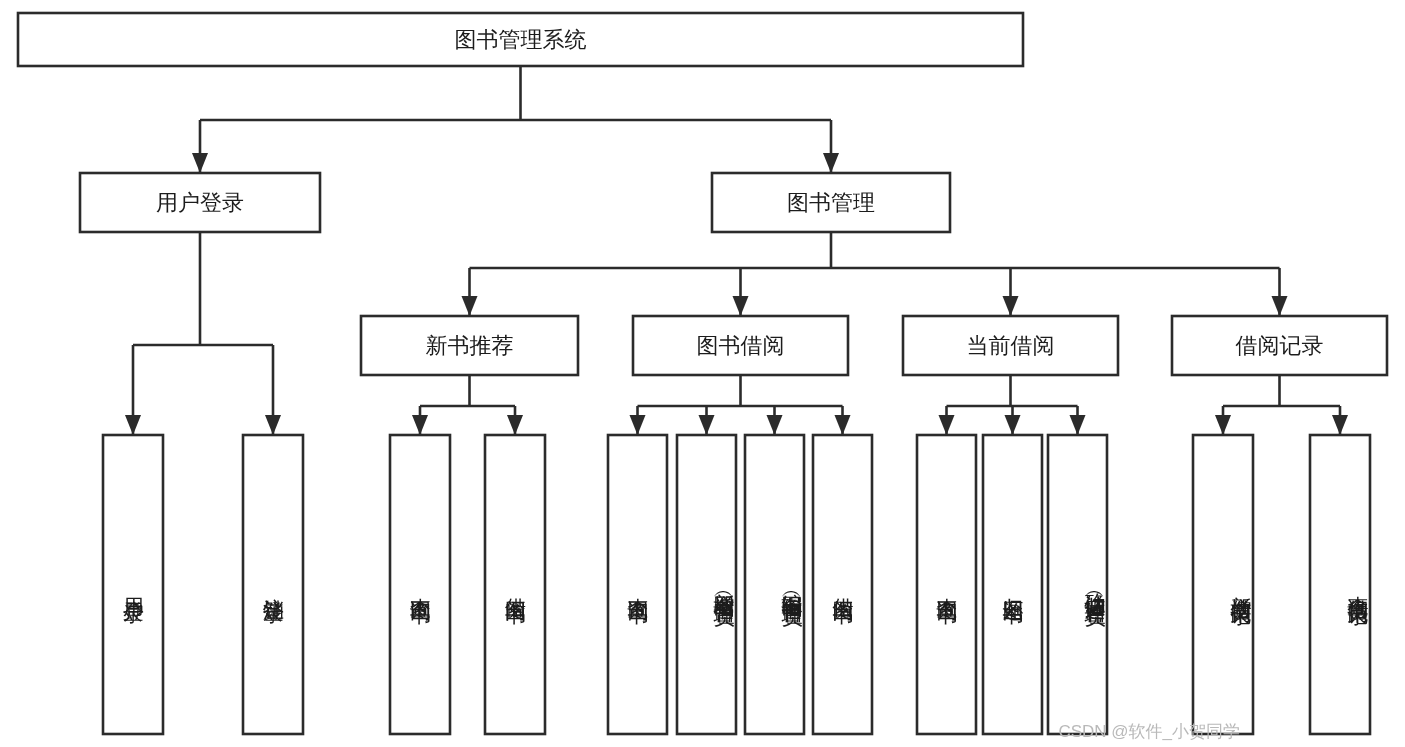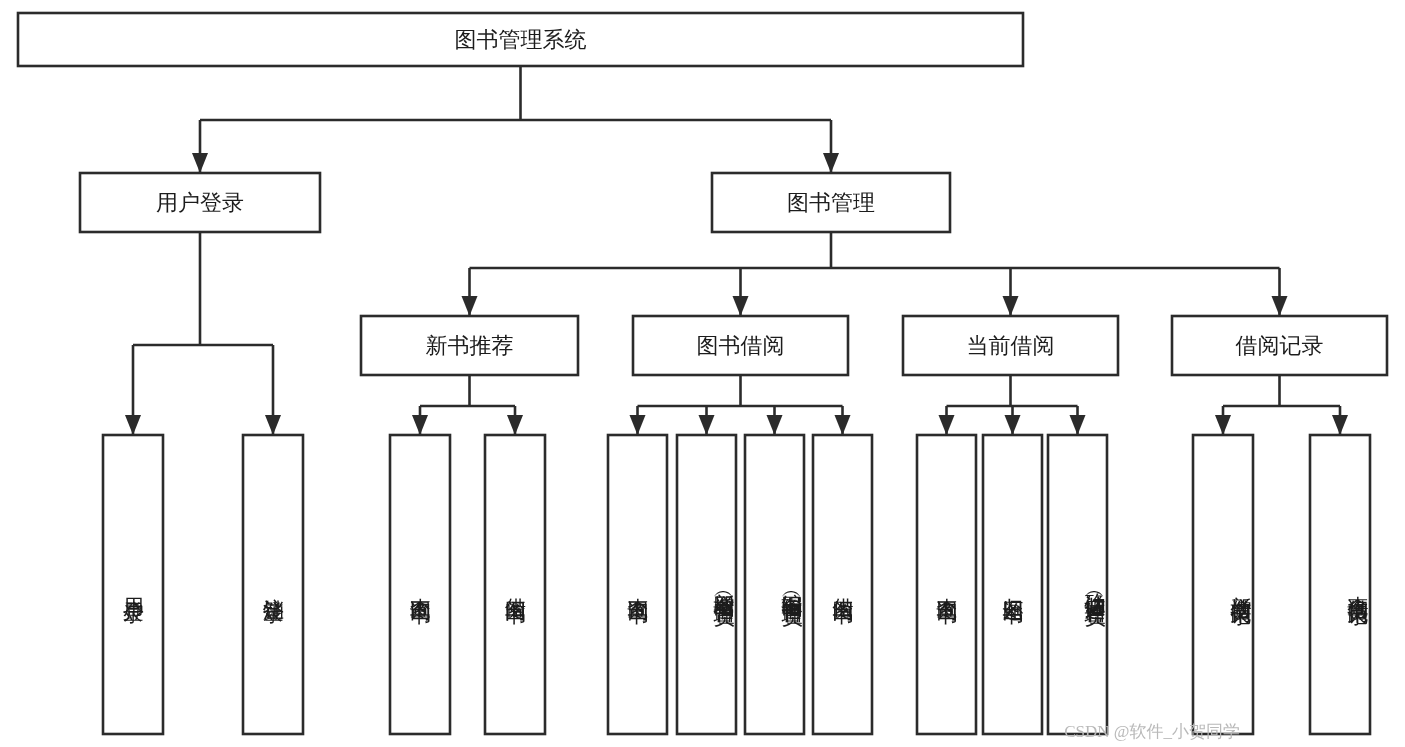--- a/index.html
+++ b/index.html
@@ -63,21 +63,21 @@
     white-space: nowrap;
     pointer-events: none;
   }
   .vert-box-text.center-align {
     align-items: center;
   }
   .watermark {
     position: absolute;
     right: 8px;
     bottom: 4px;
-    font-family: Liberation Serif, serif;
+    font-family: Liberation Sans, sans-serif;
     font-size: 17px;
     color: #b9b9b9;
     white-space: nowrap;
   }
 </style>
 </head>
 <body>
 
 <div id="diagram-root">
 

